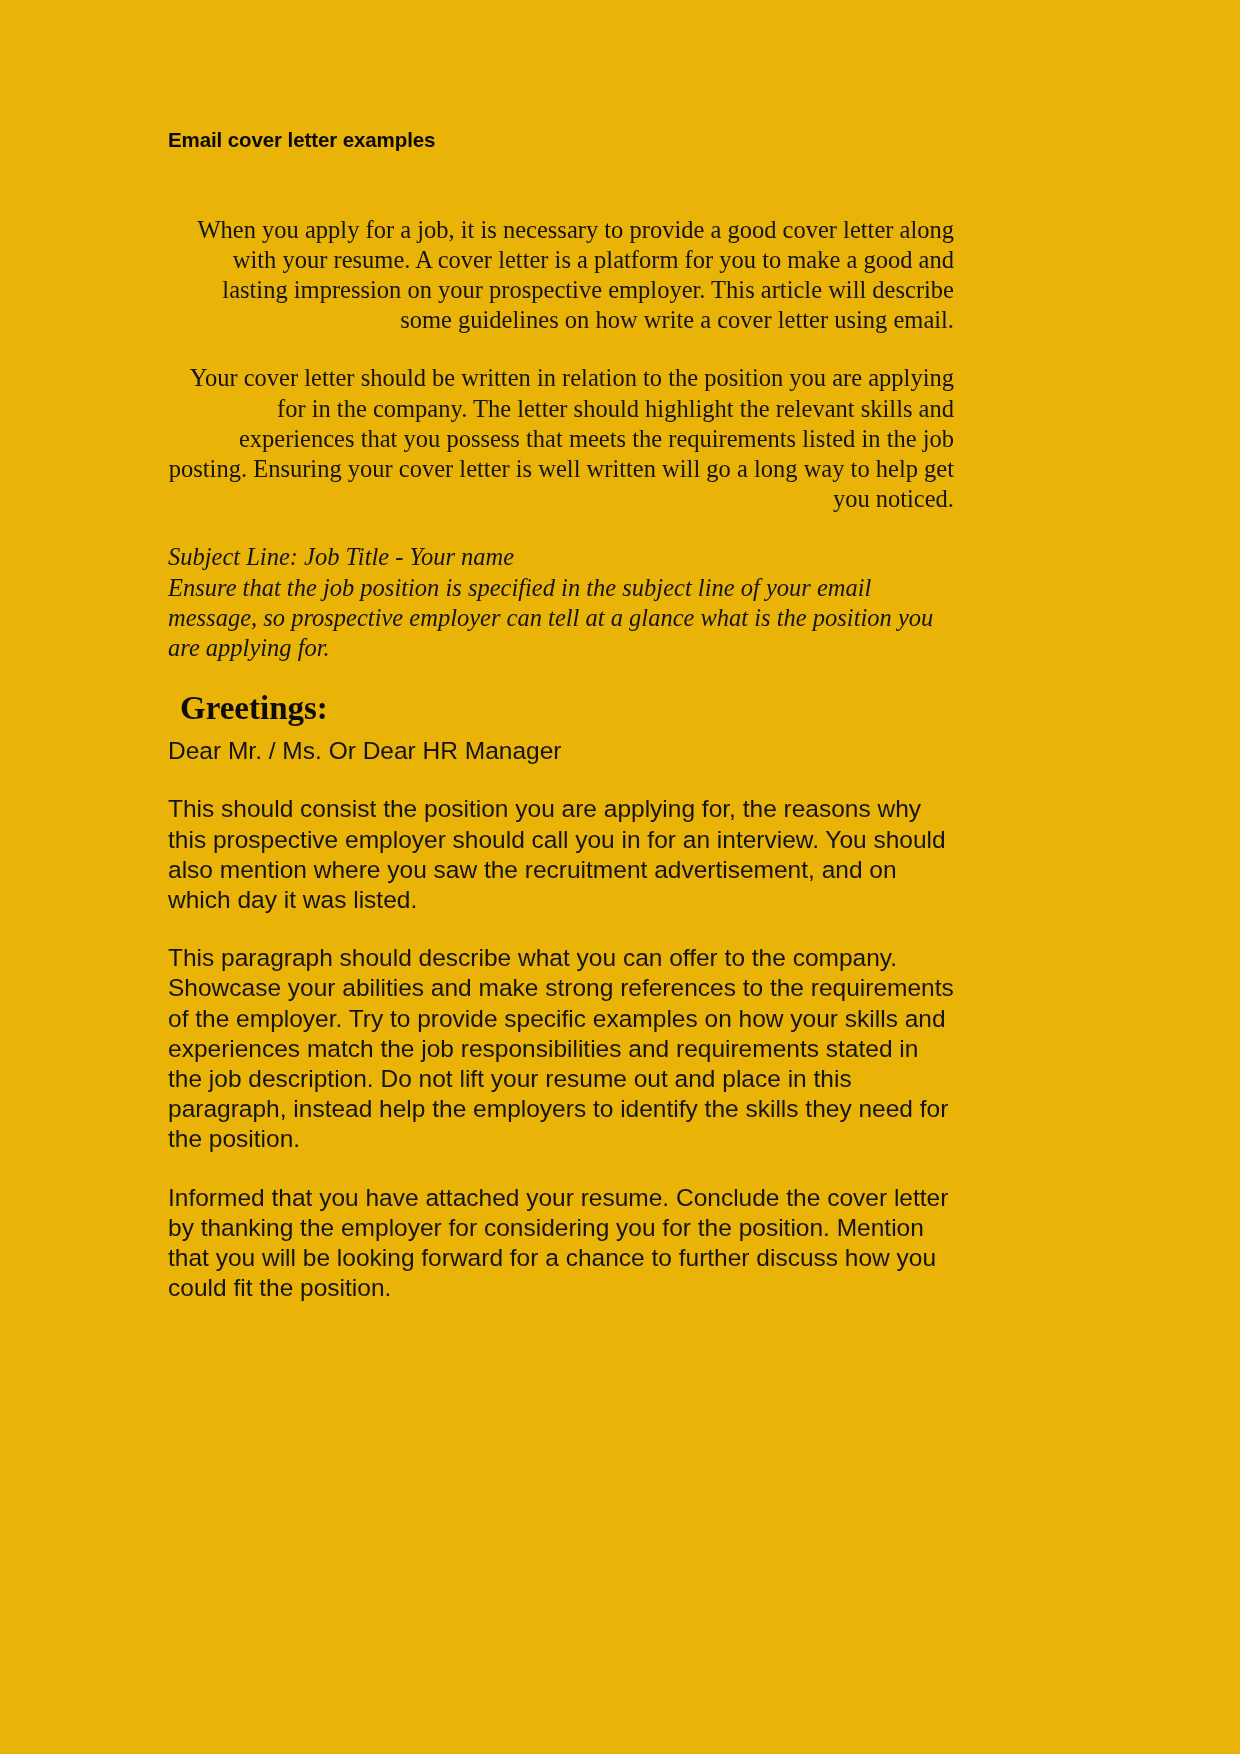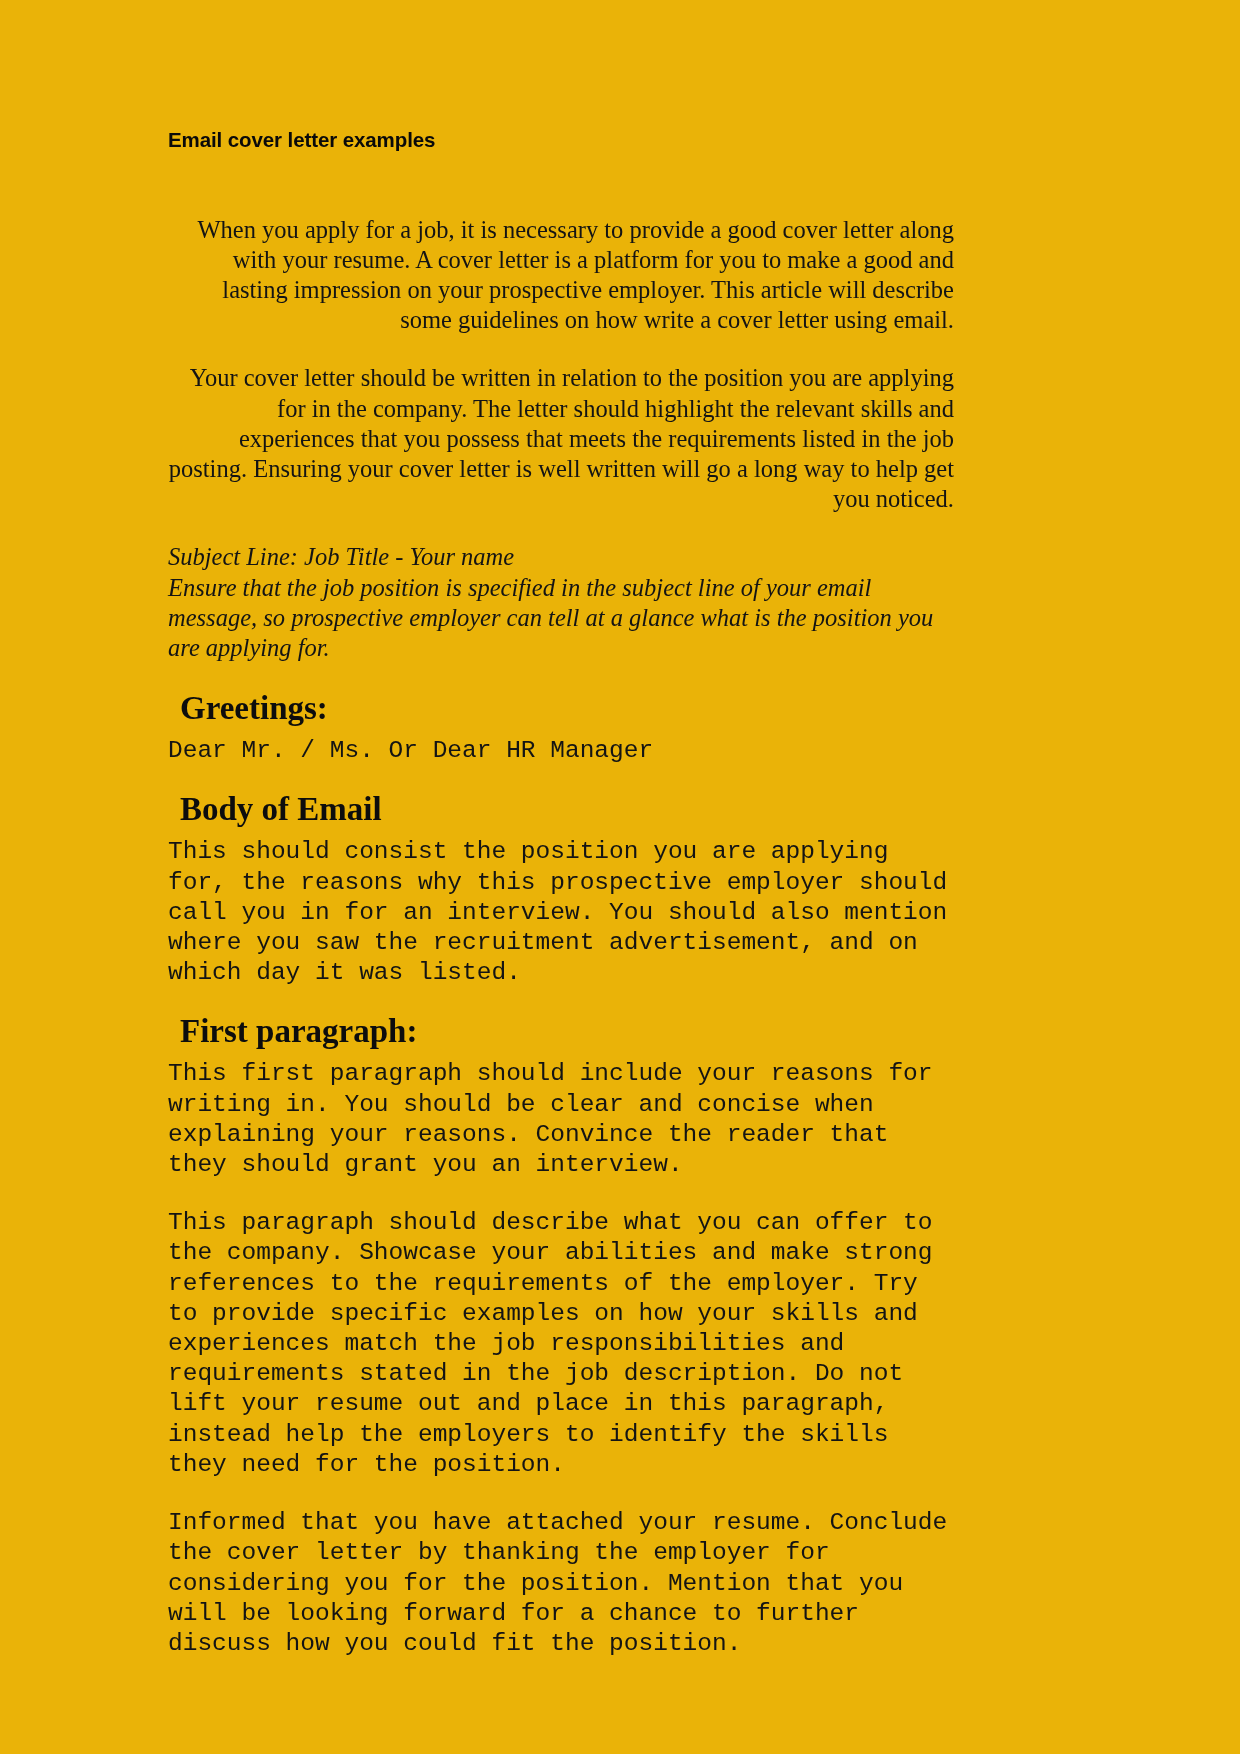--- a/index.html
+++ b/index.html
@@ -45,21 +45,21 @@
   .section:last-child { margin-bottom: 0; }
   .section-heading {
     font-family: "Liberation Serif", serif;
     font-weight: bold;
     font-size: 33px;
     line-height: 31px;
     color: #0d0d0d;
     margin: 12px;
   }
   .section-body {
-    font-family: Liberation Mono, monospace;
+    font-family: Liberation Sans, sans-serif;
     font-size: 24.5px;
     line-height: 30.2px;
     color: #141414;
     margin: 0;
   }
   .subject-group { margin: 0 0 30px 0; font-style: italic; }
   .subject-line {
     font-family: "Liberation Serif", serif;
     font-size: 24.5px;
     line-height: 30.2px;
@@ -86,28 +86,23 @@
       <p class="subject-line">Subject Line: Job Title - Your name</p>
       <p class="subject-line">Ensure that the job position is specified in the subject line of your email message, so prospective employer can tell at a glance what is the position you are applying for.</p>
     </div>
 
     <div class="section">
       <p class="section-heading">Greetings:</p>
       <p class="section-body">Dear Mr. / Ms. Or Dear HR Manager</p>
     </div>
 
     <div class="section">
-      <p class="section-heading">Body of Email</p>
       <p class="section-body">This should consist the position you are applying for, the reasons why this prospective employer should call you in for an interview. You should also mention where you saw the recruitment advertisement, and on which day it was listed.</p>
     </div>
 
-    <div class="section">
-      <p class="section-heading">First paragraph:</p>
-      <p class="section-body">This first paragraph should include your reasons for writing in. You should be clear and concise when explaining your reasons. Convince the reader that they should grant you an interview.</p>
-    </div>
 
     <div class="section">
       <p class="section-body">This paragraph should describe what you can offer to the company. Showcase your abilities and make strong references to the requirements of the employer. Try to provide specific examples on how your skills and experiences match the job responsibilities and requirements stated in the job description. Do not lift your resume out and place in this paragraph, instead help the employers to identify the skills they need for the position.</p>
     </div>
 
     <div class="section">
       <p class="section-body">Informed that you have attached your resume. Conclude the cover letter by thanking the employer for considering you for the position. Mention that you will be looking forward for a chance to further discuss how you could fit the position.</p>
     </div>
 
   </div>

